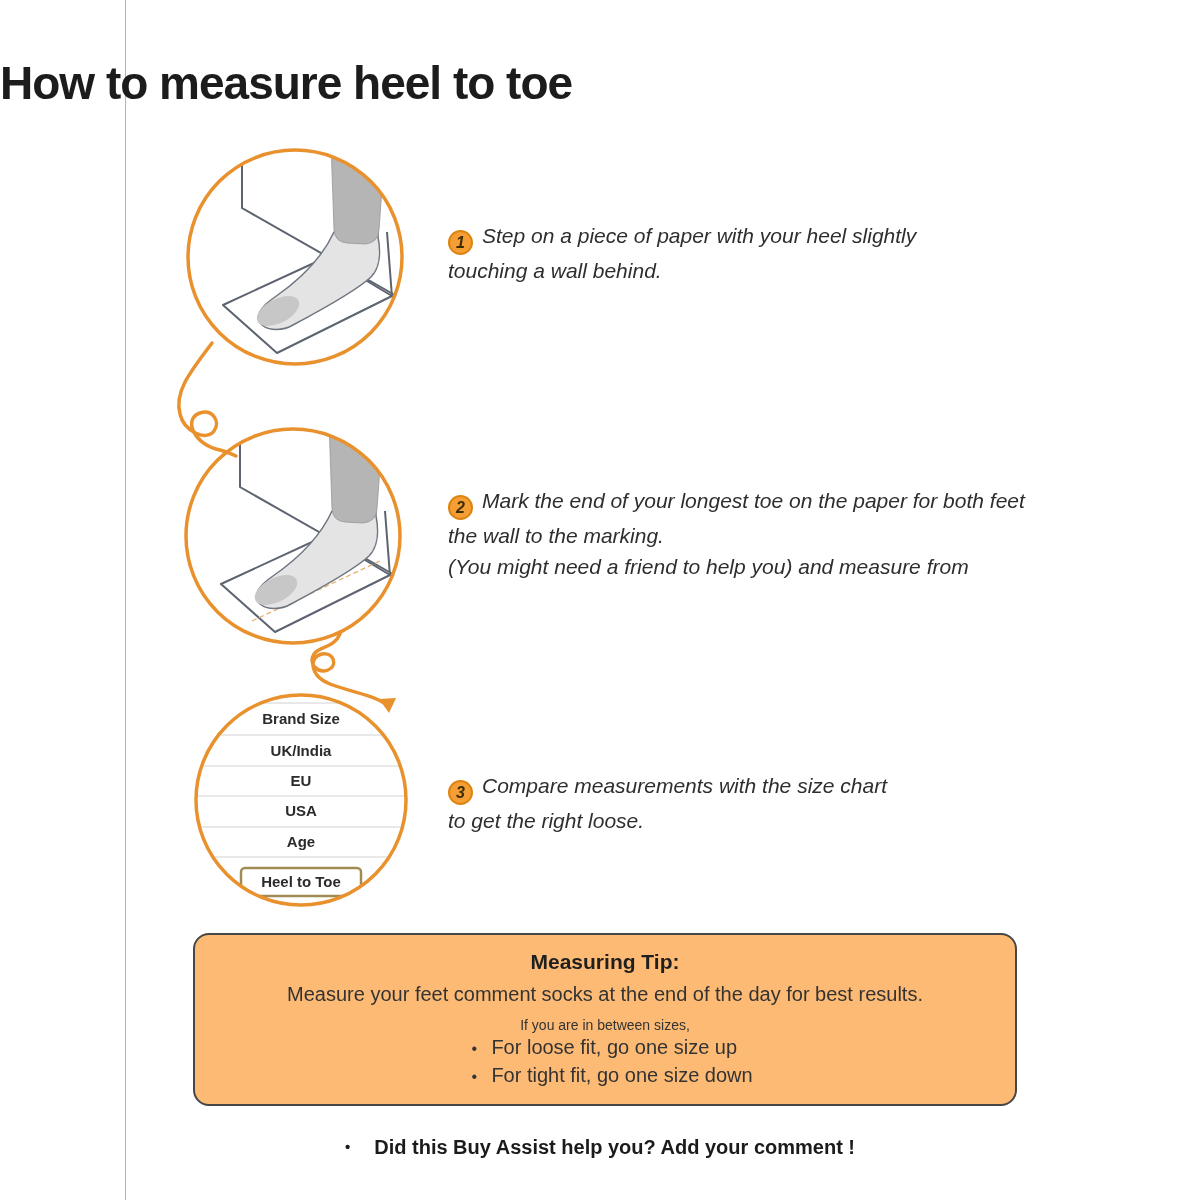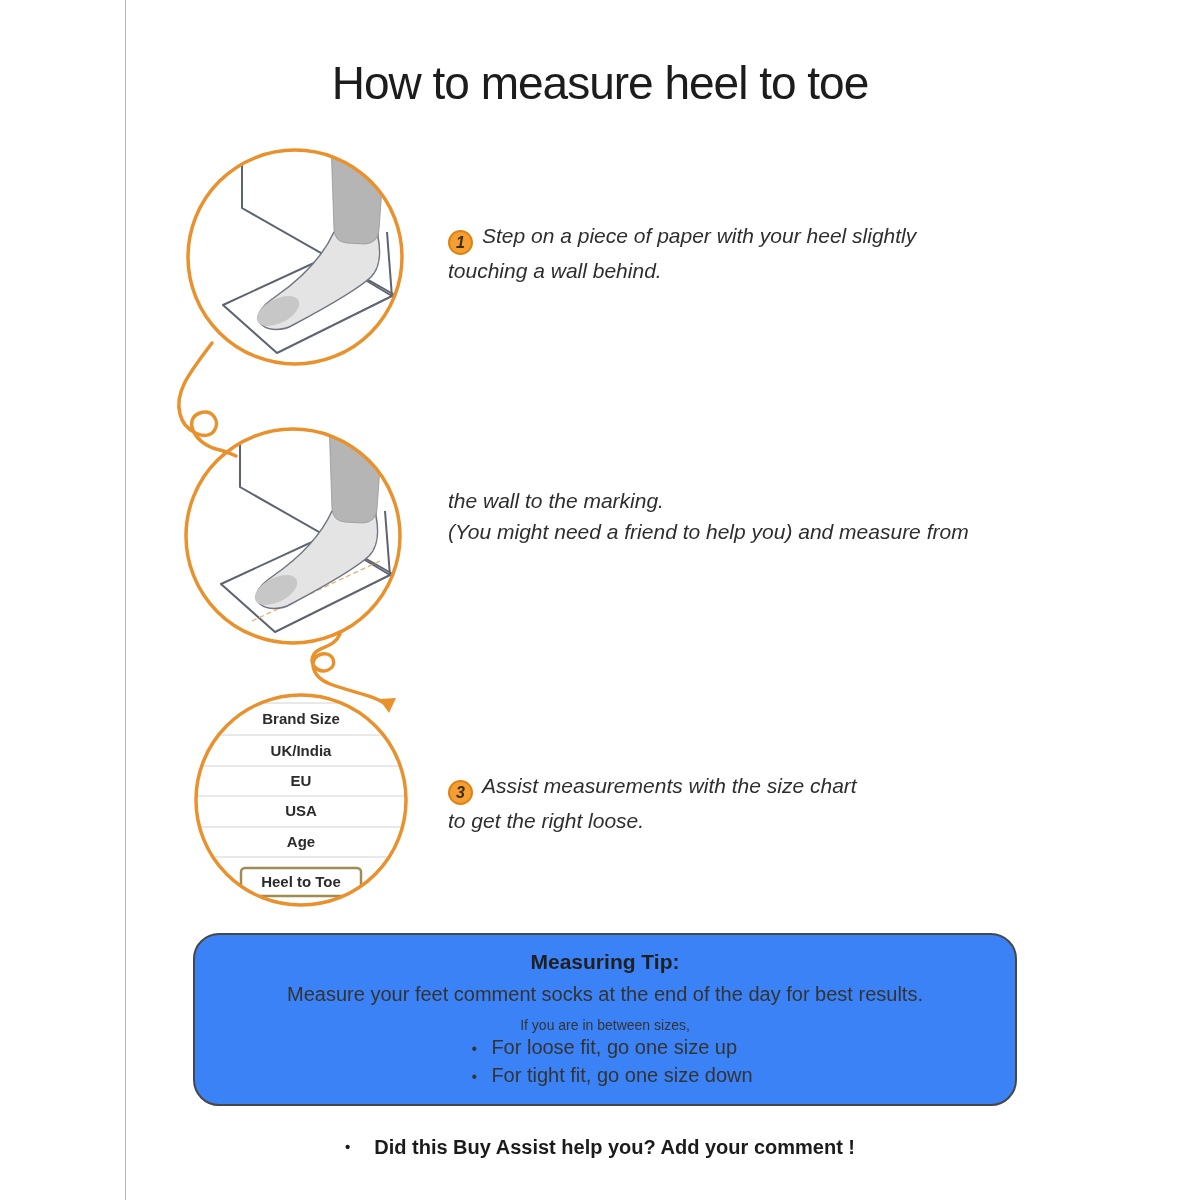--- a/index.html
+++ b/index.html
@@ -1,34 +1,34 @@
 <!DOCTYPE html>
 <html><head>
 <meta charset="utf-8">
 <style>
   html,body{margin:0;padding:0;background:#ffffff;}
   body{font-family:"Liberation Sans",sans-serif;color:#2e2e2e;}
   .canvas{position:relative;width:1200px;height:1200px;background:#ffffff;overflow:hidden;}
   .page-edge{position:absolute;left:125px;top:0;width:1px;height:1200px;background:#b4b4b4;}
-  .title{position:absolute;left:0;right:0;top:56px;text-align:center;
-         font-size:46px;font-weight:400;letter-spacing:-1px;color:#1c1c1c;}
+  .title{position:absolute;left:0;right:0;top:56px;text-align:left;
+         font-size:46px;font-weight:700;letter-spacing:-1px;color:#1c1c1c;}
   .step{position:absolute;font-size:21px;line-height:31px;color:#2e2e2e;font-style:italic;}
   .step .line{white-space:nowrap;}
   .badge{display:inline-flex;align-items:center;justify-content:center;
          width:25px;height:25px;border-radius:50%;
          background:#F59E35;border:2px solid #DD8410;box-sizing:border-box;
          font-size:16px;font-weight:700;color:#3d2d05;margin-right:9px;vertical-align:-5px;}
   .step1{left:448px;top:220px;}
   .step2{left:448px;top:485px;}
   .step3{left:448px;top:770px;}
   .illus{position:absolute;left:150px;top:140px;}
   .illus text{font-family:"Liberation Sans",sans-serif;}
   .tipbox{position:absolute;left:193px;top:933px;width:824px;height:173px;
-          border:2.5px solid #474747;border-radius:26px;box-sizing:border-box;
-          text-align:center;background:#3b82f6;}
+          border:2.5px solid #474747;border-radius:16px;box-sizing:border-box;
+          text-align:center;background:#fdba74;}
   .tip-heading{margin-top:15px;font-size:21px;font-weight:700;color:#1f1f1f;}
   .tip-line1{margin-top:9px;font-size:20px;color:#333333;}
   .tip-line2{margin-top:11px;font-size:14px;color:#333333;}
   .tip-bullets{display:inline-block;text-align:left;font-size:20px;color:#333333;margin-top:1px;}
   .tip-bullets .row{line-height:26px;}
   .tip-bullets .blt{display:inline-block;width:34px;text-align:center;font-size:16px;}
   .footer{position:absolute;left:0;right:0;top:1136px;text-align:center;
           font-size:20px;font-weight:700;color:#1b1b1b;}
   .footer .blt{display:inline-block;margin-right:24px;font-size:15px;vertical-align:2px;}
 </style>
@@ -111,26 +111,27 @@
     </g>
     <circle cx="151" cy="660" r="105" fill="none" stroke="#E8912D" stroke-width="3.5"></circle>
   </svg>
 
   <div class="step step1">
     <div class="line"><span class="badge">1</span><span>Step on a piece of paper with your heel slightly</span></div>
     <div class="line">touching a wall behind.</div>
   </div>
 
   <div class="step step2">
+    <div class="line"><span class="badge">2</span><span>Mark the end of your longest toe on the paper for both feet</span></div>
     <div class="line">the wall to the marking.</div>
     <div class="line">(You might need a friend to help you) and measure from</div>
   </div>
 
   <div class="step step3">
-    <div class="line"><span class="badge">3</span><span>Assist measurements with the size chart</span></div>
+    <div class="line"><span class="badge">3</span><span>Compare measurements with the size chart</span></div>
     <div class="line">to get the right loose.</div>
   </div>
 
   <div class="tipbox">
     <div class="tip-heading">Measuring Tip:</div>
     <div class="tip-line1">Measure your feet comment socks at the end of the day for best results.</div>
     <div class="tip-line2">If you are in between sizes,</div>
     <div class="tip-bullets">
       <div class="row"><span class="blt">•</span><span>For loose fit, go one size up</span></div>
       <div class="row"><span class="blt">•</span><span>For tight fit, go one size down</span></div>

